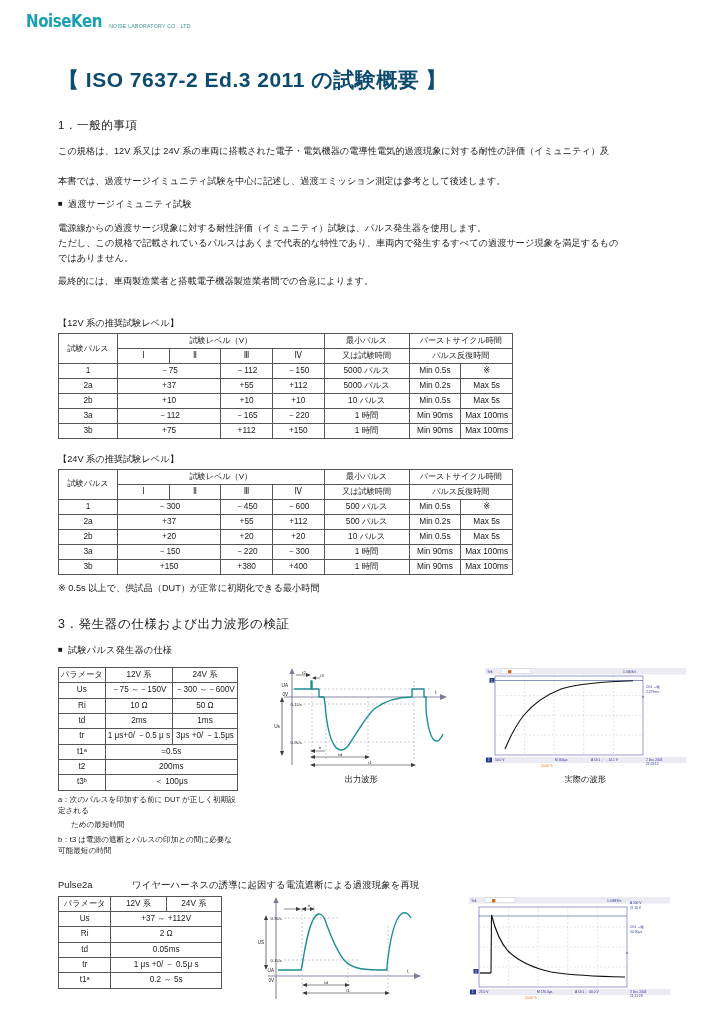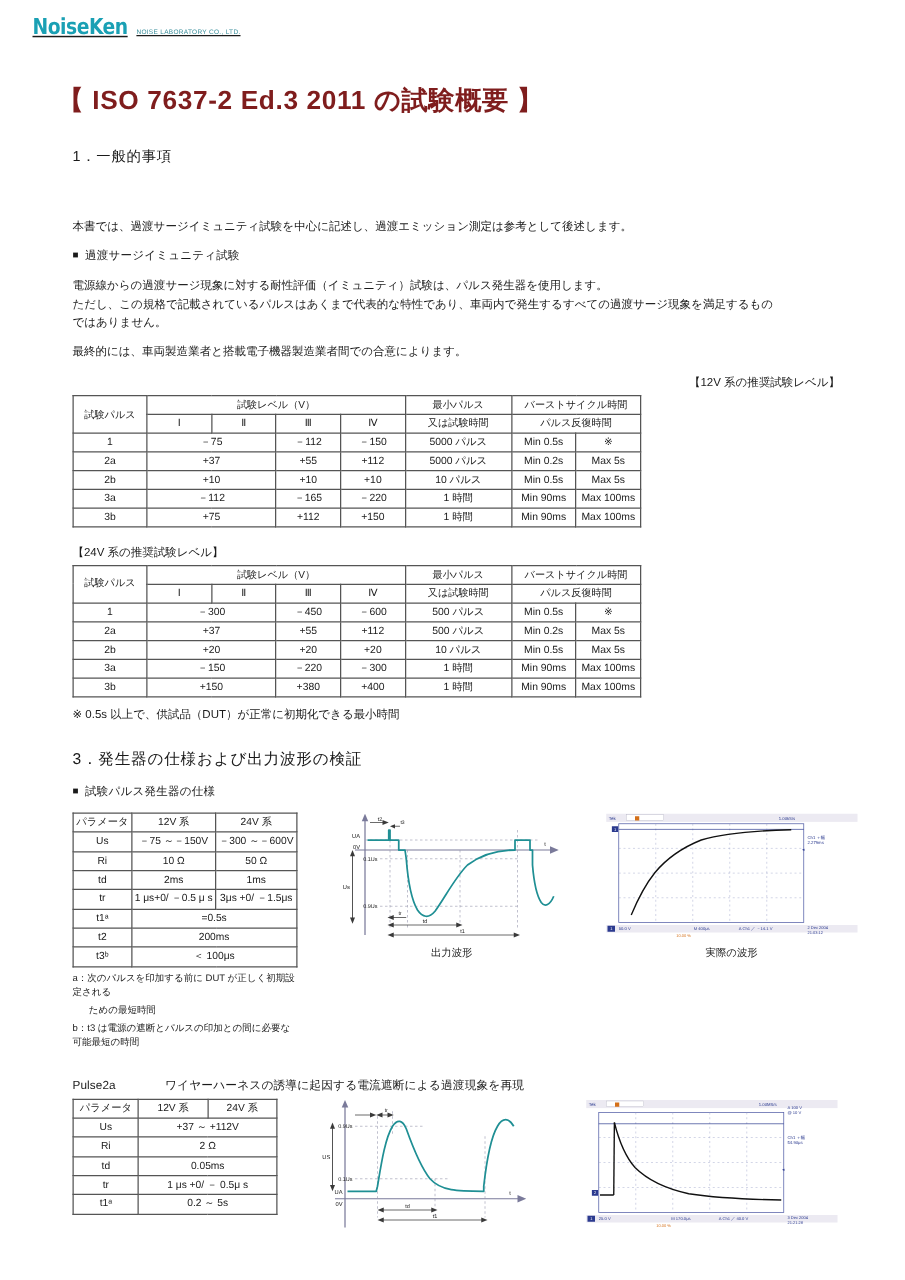--- a/index.html
+++ b/index.html
@@ -21,21 +21,20 @@
   }
 
   
   .logo-bar {
     position: absolute;
     left: 26px;
     top: 16px;
     display: flex;
     align-items: flex-end;
     gap: 7px;
-    text-decoration: underline;
   }
   .logo-mark {
     font-family: "DejaVu Sans", sans-serif;
     font-weight: 700;
     font-size: 15px;
     letter-spacing: -0.4px;
     color: #1aa0b4;
     line-height: 1;
     transform: scaleY(1.18);
     transform-origin: bottom left;
@@ -45,26 +44,26 @@
     letter-spacing: 0.25px;
     color: #3b8f9c;
     line-height: 1;
     padding-bottom: 1.5px;
     white-space: nowrap;
   }
 
   
   .doc-title {
     position: absolute;
-    left: 46px;
+    left: 58px;
     top: 66px;
     font-size: 21px;
     font-weight: 700;
     letter-spacing: 0.5px;
-    color: #7f1d1d;
+    color: #0c4a6e;
     white-space: nowrap;
   }
 
   
   .content {
     position: absolute;
     left: 58px;
     top: 118px;
     width: 614px;
   }
@@ -198,34 +197,34 @@
     <div class="logo-mark">NoiseKen</div>
     <div class="logo-sub">NOISE LABORATORY CO., LTD.</div>
   </div>
 
   <div class="doc-title">【 ISO 7637-2 Ed.3 2011 の試験概要 】</div>
 
   <div class="content">
 
     <h2 class="sec">1．一般的事項</h2>
     <p class="para">
-      <br>
+      <span>この規格は、12V 系又は 24V 系の車両に搭載された電子・電気機器の電導性電気的過渡現象に対する耐性の評価（イミュニティ）及</span><br>
       <br>
       <span>本書では、過渡サージイミュニティ試験を中心に記述し、過渡エミッション測定は参考として後述します。</span>
     </p>
     <p class="sq-head">過渡サージイミュニティ試験</p>
     <p class="para">
       <span>電源線からの過渡サージ現象に対する耐性評価（イミュニティ）試験は、パルス発生器を使用します。</span><br>
       <span>ただし、この規格で記載されているパルスはあくまで代表的な特性であり、車両内で発生するすべての過渡サージ現象を満足するもの</span><br>
       <span>ではありません。</span>
     </p>
 
     <p class="para tight">最終的には、車両製造業者と搭載電子機器製造業者間での合意によります。</p>
 
-    <p class="blk-label" style="margin-top:11px;text-align:right;">【12V 系の推奨試験レベル】</p>
+    <p class="blk-label" style="margin-top:28px;">【12V 系の推奨試験レベル】</p>
     <table class="lvl">
       <thead>
         <tr>
           <td class="c-pulse" rowspan="2">試験パルス</td>
           <td colspan="4">試験レベル（V）</td>
           <td class="c-min">最小パルス</td>
           <td colspan="2">バーストサイクル時間</td>
         </tr>
         <tr>
           <td class="c-i">Ⅰ</td>

